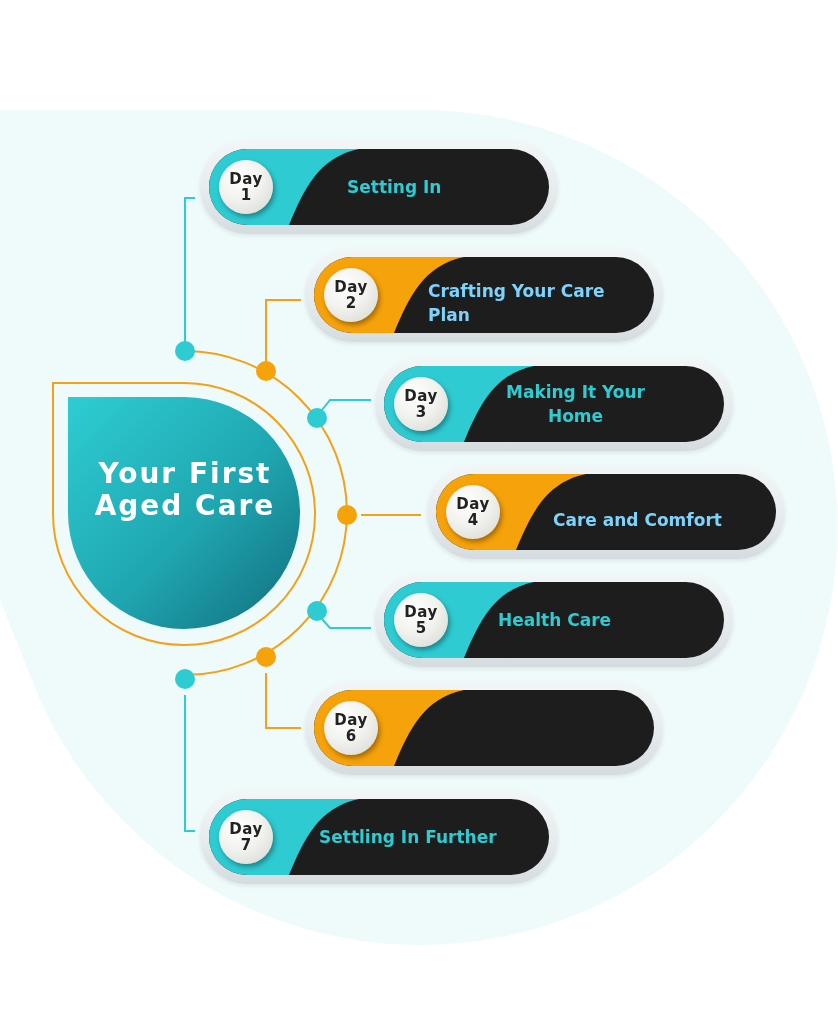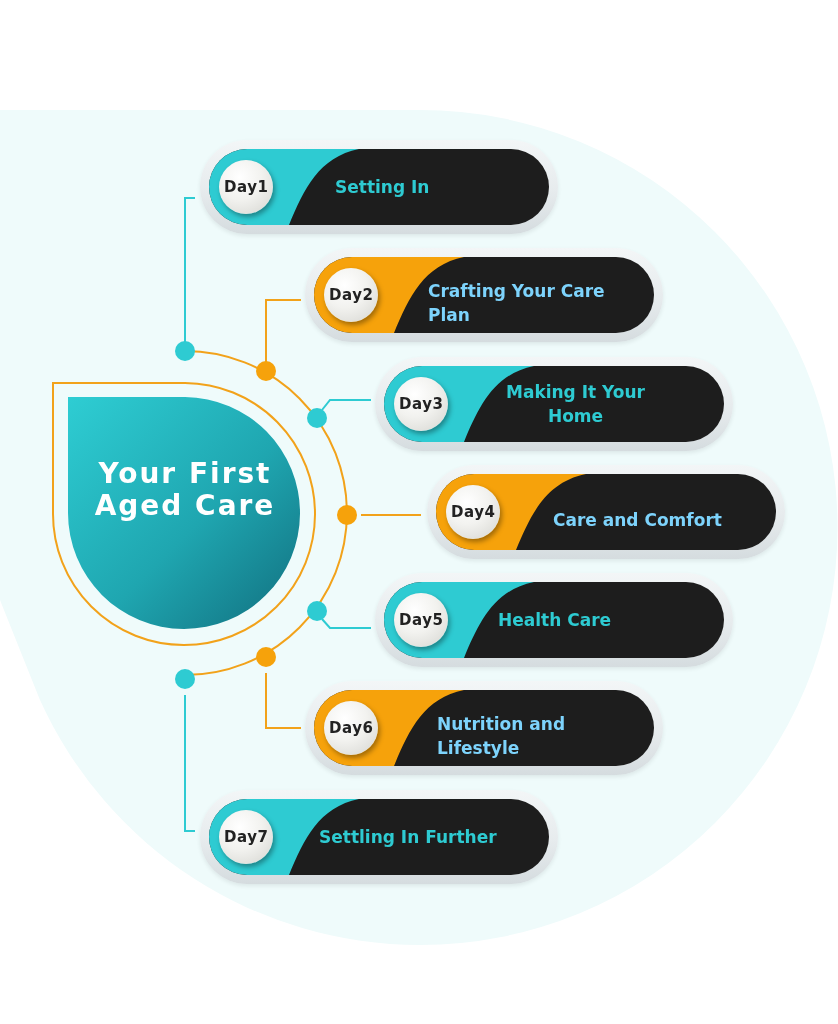--- a/index.html
+++ b/index.html
@@ -6,21 +6,21 @@
   body { width:838px; height:1024px; position:relative; overflow:hidden; font-family:"DejaVu Sans", sans-serif; }
   #bg-svg { position:absolute; left:0; top:0; width:838px; height:1024px; }
   .card { position:absolute; width:358px; height:94px; border-radius:47px;
           background:linear-gradient(180deg,#f3f6f7 0%,#e6ebed 55%,#d5dcdf 100%);
           box-shadow:0 2px 4px rgba(0,0,0,0.08); }
   .card-inner { position:absolute; left:9px; top:9px; right:9px; bottom:9px; border-radius:38px; overflow:hidden; background:#1d1d1d; }
   .card-inner svg { position:absolute; left:0; top:0; }
   .badge { position:absolute; left:10px; top:11px; width:54px; height:54px; border-radius:50%;
            background:radial-gradient(circle at 38% 32%, #ffffff 0%, #f2f2ef 45%, #d4d4cf 100%);
            box-shadow:2px 3px 5px rgba(0,0,0,0.35);
-           display:flex; flex-direction:row; align-items:center; justify-content:center;
+           display:flex; flex-direction:column; align-items:center; justify-content:center;
            color:#222; font-weight:bold; line-height:16px; }
   .badge .d { font-size:15px; letter-spacing:0.5px; }
   .badge .n { font-size:15px; }
   .label { position:absolute; top:0; bottom:0; display:flex; align-items:center;
            font-weight:bold; font-size:17px; line-height:24px; }
   .teal .label { color:#2ECBD2; }
   .orange .label { color:#7dd3fc;margin-top:16px; }
   .title { position:absolute; left:85px; top:458px; width:200px; text-align:center;
            color:#ffffff; font-weight:bold; font-size:28px; line-height:32px; letter-spacing:2px; }
 </style>
@@ -70,21 +70,21 @@
 
 <div class="card teal" style="left:200px; top:140px;">
   <div class="card-inner">
     <svg width="340" height="76">
         <path d="M0,0 L150,0 C110,8 95,40 80,76 L0,76 Z" fill="#2ECBD2"></path>
       </svg>
     <div class="badge">
       <span class="d">Day</span>
       <span class="n">1</span>
     </div>
-    <div class="label" style="left:126px;">
+    <div class="label" style="left:138px;">
       <div>
           <div>Setting In</div>
         </div>
     </div>
   </div>
 </div>
 
 <div class="card orange" style="left:305px; top:248px;">
   <div class="card-inner">
     <svg width="340" height="76">
@@ -157,26 +157,20 @@
 
 <div class="card orange" style="left:305px; top:681px;">
   <div class="card-inner">
     <svg width="340" height="76">
         <path d="M0,0 L150,0 C110,8 95,40 80,76 L0,76 Z" fill="#F6A20B"></path>
       </svg>
     <div class="badge">
       <span class="d">Day</span>
       <span class="n">6</span>
     </div>
-    <div class="label" style="left:123px;">
-      <div>
-        <div>Nutrition and</div>
-        <div>Lifestyle</div>
-      </div>
-    </div>
   </div>
 </div>
 
 <div class="card teal" style="left:200px; top:790px;">
   <div class="card-inner">
     <svg width="340" height="76">
         <path d="M0,0 L150,0 C110,8 95,40 80,76 L0,76 Z" fill="#2ECBD2"></path>
       </svg>
     <div class="badge">
       <span class="d">Day</span>

